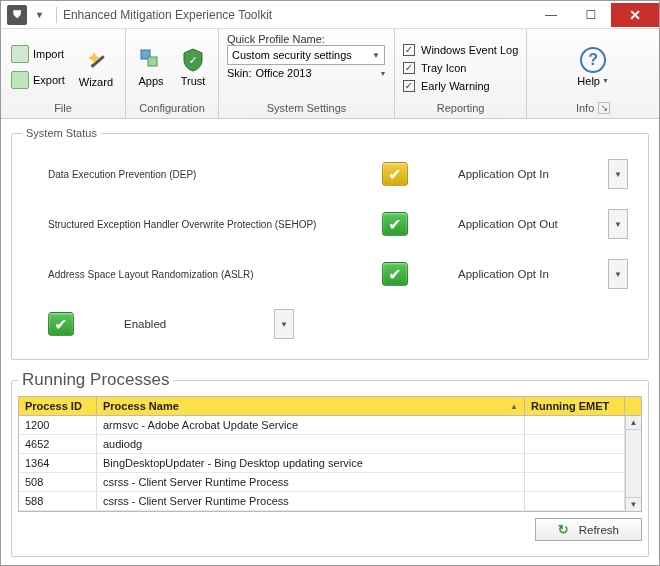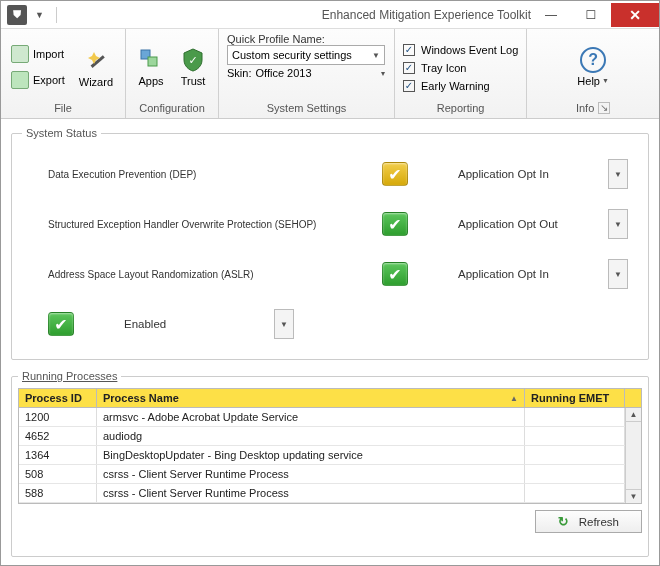--- a/index.html
+++ b/index.html
@@ -4,21 +4,21 @@
 <style>
   * { box-sizing: border-box; margin: 0; padding: 0; }
   body { font-family: "Segoe UI", Tahoma, sans-serif; font-size: 11px; background: #fff; }
   .window { width: 660px; height: 566px; border: 1px solid #999; background: #fff; display: flex; flex-direction: column; }
 
   
   .titlebar { height: 28px; background: #fff; display: flex; align-items: center; border-bottom: 1px solid #ddd; }
   .titlebar .sys-icon { width: 20px; height: 20px; background:#555; border-radius:2px; margin:0 6px; display:flex;align-items:center;justify-content:center;color:#fff;font-size:11px;}
   .titlebar .dropdown-arrow { color:#555; font-size:9px; margin-left:2px; margin-right: 6px; cursor:pointer;}
   .titlebar .sep { width:1px; height:16px; background:#ccc; margin:0 6px;}
-  .titlebar .title { flex:1; text-align:right; color:#555; font-size:12px; }
+  .titlebar .title { flex:1; text-align:left; color:#555; font-size:12px; }
   .titlebar .winbtns { display:flex; }
   .titlebar .winbtn { width:40px; height:24px; display:flex; align-items:center; justify-content:center; color:#444; font-size:12px; cursor:pointer;}
   .titlebar .winbtn.close { background:#c9302c; color:#fff; width:48px; font-size:14px; font-weight:bold;}
 
   
   .ribbon { background: linear-gradient(#fdfdfd,#f2f2f2); border-bottom:1px solid #ccc; display:flex; height:90px;}
   .rgroup { border-right:1px solid #d0d0d0; display:flex; flex-direction:column; padding:4px 8px 2px 8px; }
   .rgroup .body { flex:1; display:flex; align-items:center; gap:8px; }
   .rgroup .label { text-align:center; color:#555; font-size:11px; height:16px; display:flex; align-items:center; justify-content:center; gap:4px;}
   .rgroup.last { border-right:none; }
@@ -51,21 +51,21 @@
   .statusrow { display:flex; align-items:center; padding:10px 10px 10px 26px; gap:10px;}
   .statusrow .name { flex:1; color:#333; font-size:10px;}
   .badge { width:26px; height:24px; border-radius:4px; display:flex; align-items:center; justify-content:center; color:#fff; font-size:16px; border:1px solid rgba(0,0,0,.2); box-shadow:inset 0 1px 2px rgba(255,255,255,.5);}
   .badge.green { background:linear-gradient(#5cc65c,#2e9e2e);}
   .badge.yellow{ background:linear-gradient(#f2ce4b,#d6a90a);}
   .statusrow .value { width:140px; margin-left:40px; color:#333; font-size:11.5px;}
   .dropbtn { width:20px; height:30px; border:1px solid #bbb; background:#f4f4f4; display:flex; align-items:center; justify-content:center; font-size:8px; color:#555; cursor:pointer;}
 
   
   fieldset.proc { border:1px solid #ccc; border-radius:2px; padding:6px 6px 6px 6px; }
-  fieldset.proc > legend { color:#555; font-size:11px; padding:0 4px;text-decoration:underline;}
+  fieldset.proc > legend { color:#555; font-size:17px; padding:0 4px;}
   .table { border:1px solid #bbb; width:100%; position:relative;}
   .thead, .tr { display:flex; }
   .thead { background:#fde047; font-weight:bold; border-bottom:1px solid #bbb;}
   .th, .td { padding:3px 6px; border-right:1px solid #ddd; font-size:11px; color:#222; overflow:hidden; text-overflow:ellipsis; white-space:nowrap;}
   .th { border-right:1px solid #bbb;}
   .col-pid { width:78px; }
   .col-name { flex:1; display:flex; align-items:center; justify-content:space-between;}
   .col-emet { width:100px; }
   .col-scroll{ width:16px; border-right:none; padding:0;}
   .tbody .tr { border-bottom:1px solid #e6e6e6;}

